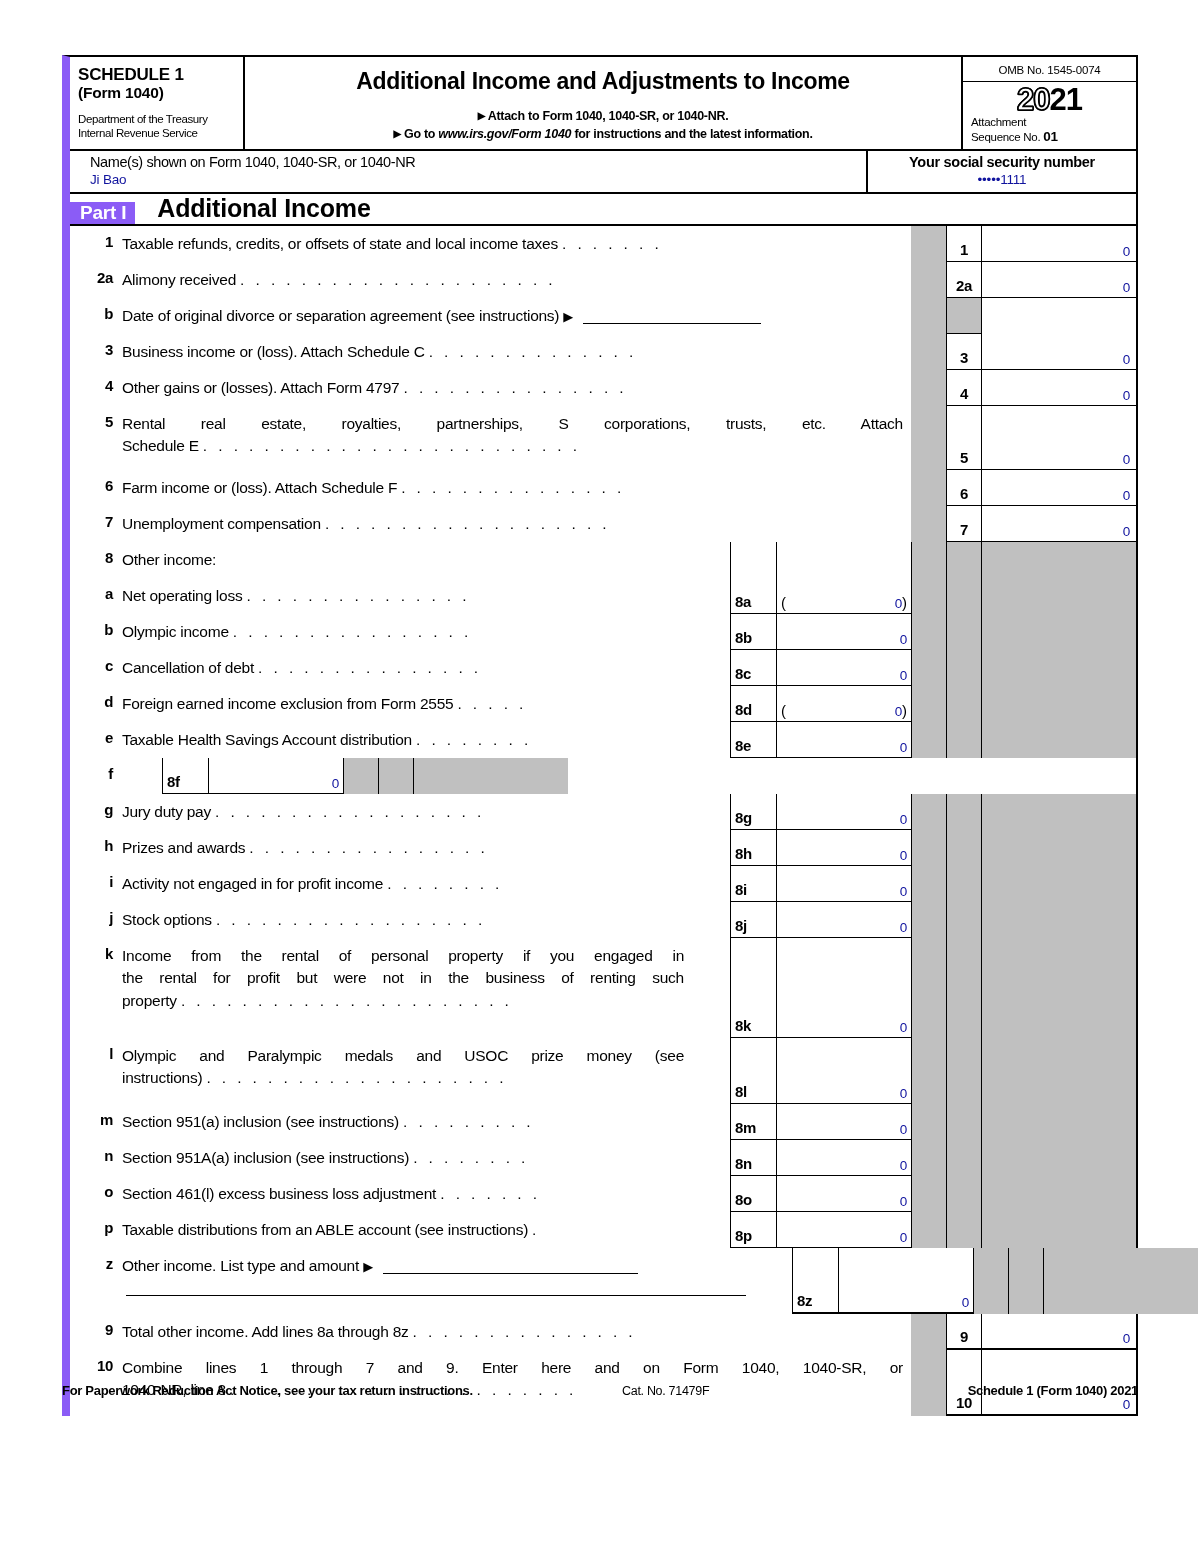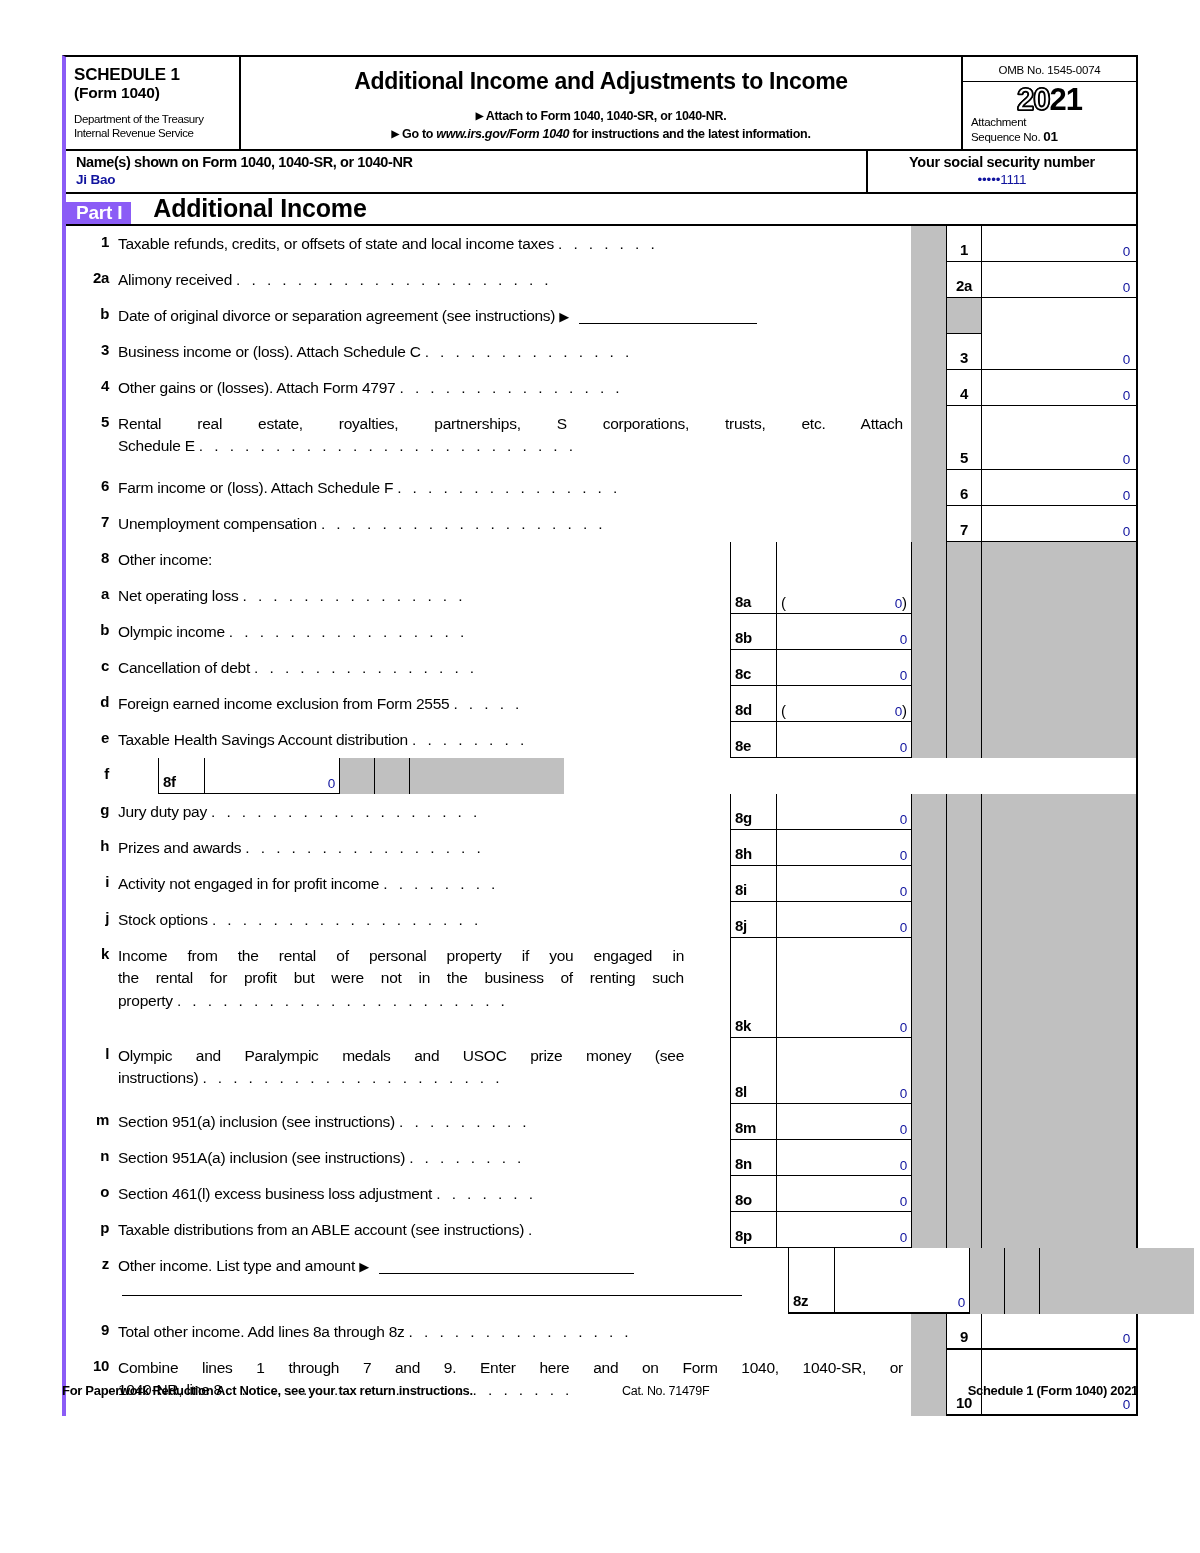--- a/index.html
+++ b/index.html
@@ -19,21 +19,21 @@
     width: 1200px;
     height: 1553px;
     box-sizing: border-box;
   }
   .form {
     position: absolute;
     left: 62px;
     top: 55px;
     width: 1076px;
     border-top: 2px solid #000;
-    border-left: 4px solid #8b5cf6;
+    border-left: 8px solid #8b5cf6;
     border-right: 2px solid #000;
     box-sizing: border-box;
   }
 
   
   .hdr {
     display: flex;
     border-bottom: 2px solid #000;
   }
   .hdr-left {
@@ -124,22 +124,21 @@
 
   
   .namerow {
     display: flex;
     border-bottom: 2px solid #000;
   }
   .name-left {
     flex: 1;
     border-right: 2px solid #000;
     box-sizing: border-box;
-    padding: 2px 6px 3px 10px;
-    font-weight: bold;
+    padding: 2px 6px 3px 20px;
   }
   .name-label {
     font-size: 14.5px;
     letter-spacing: -0.4px;
     line-height: 1.25;
   }
   .filled {
     color: #10139e;
     font-size: 13.5px;
     line-height: 1.3;

